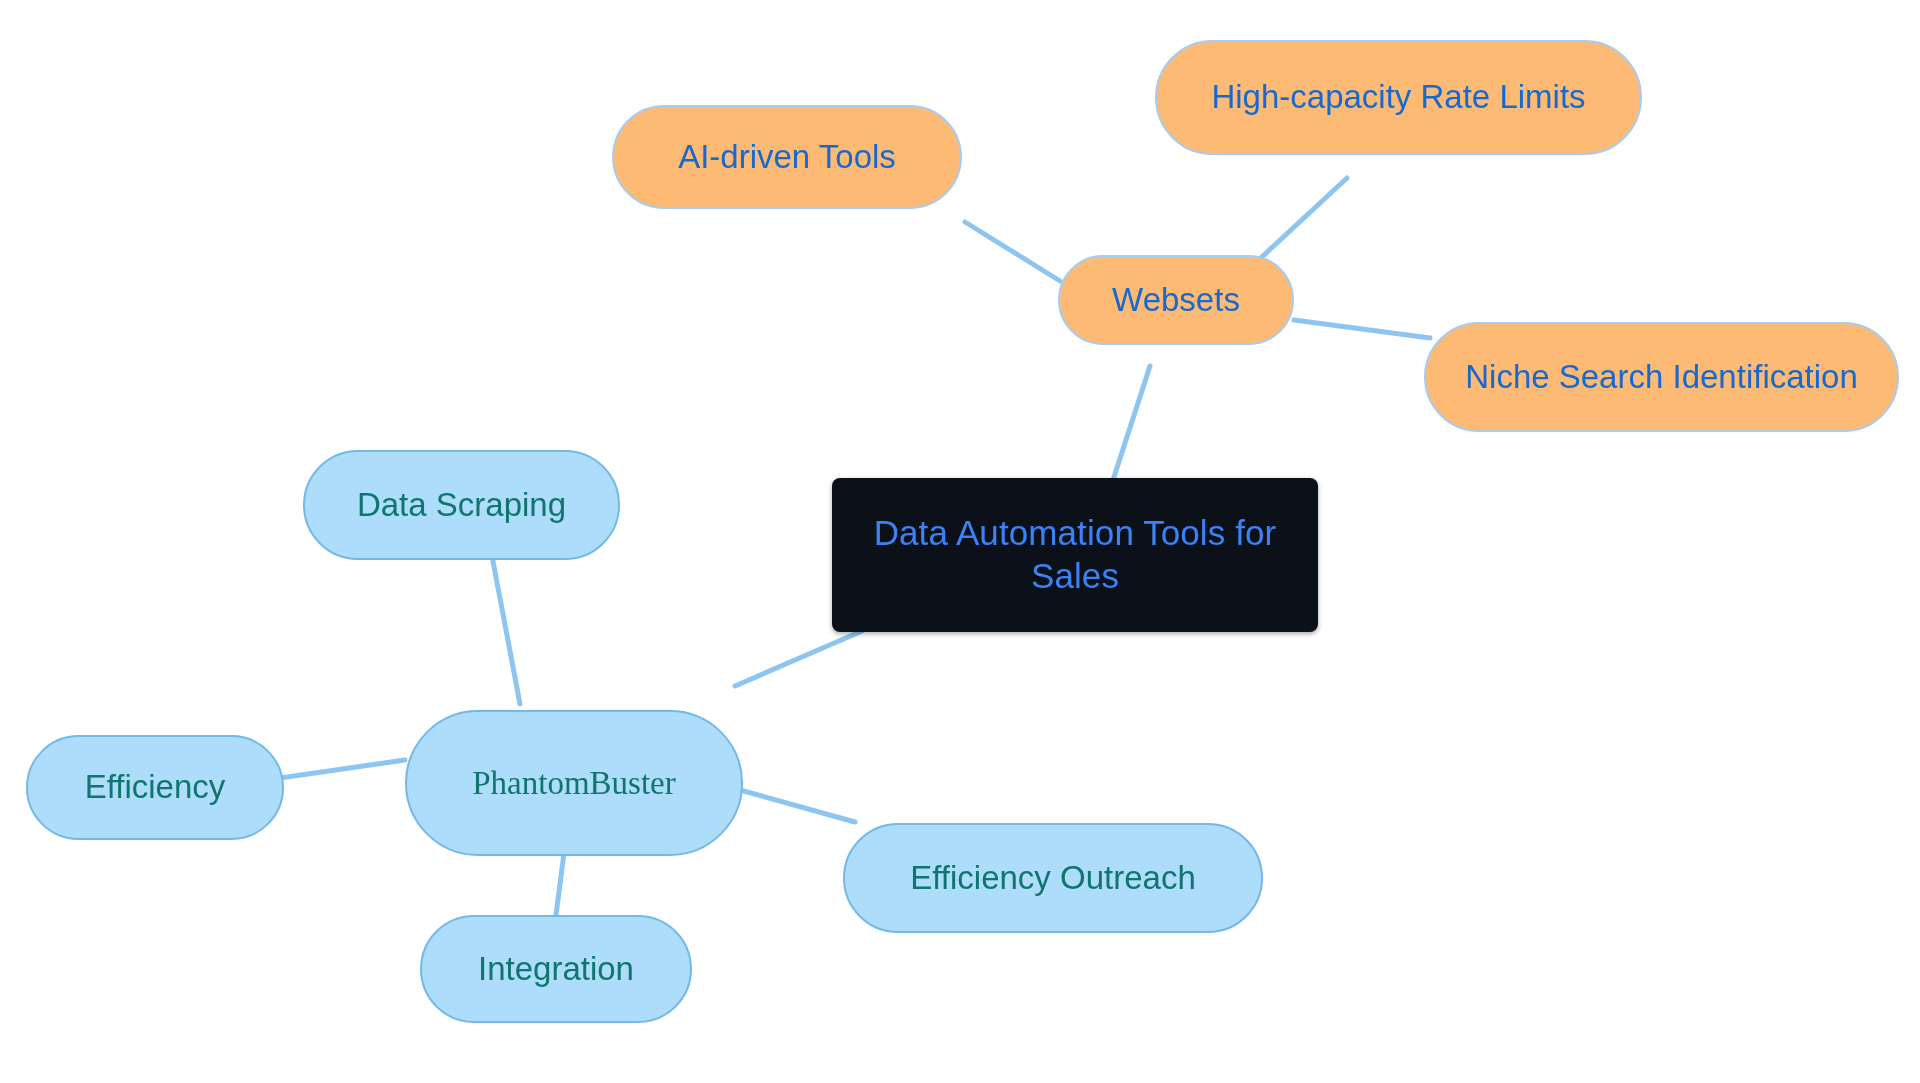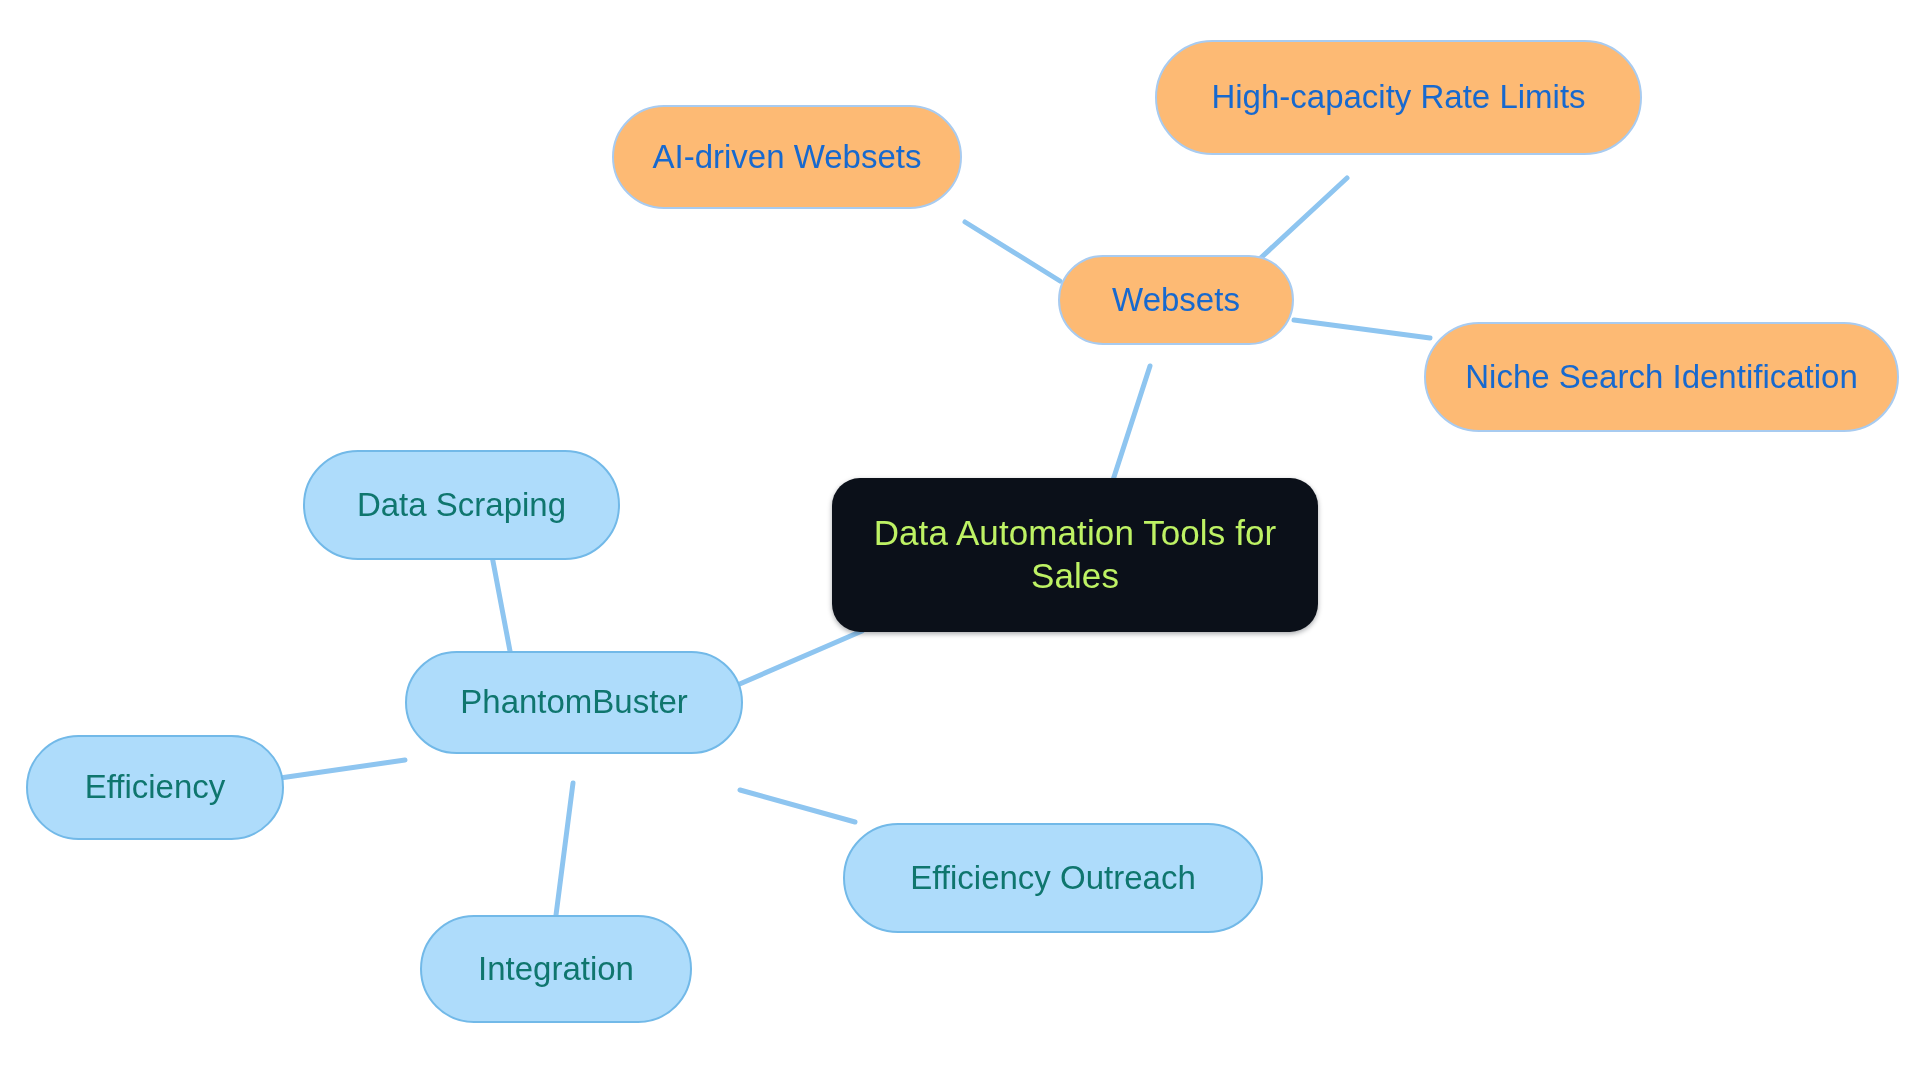--- a/index.html
+++ b/index.html
@@ -33,22 +33,22 @@
     align-items: center;
     justify-content: center;
     box-sizing: border-box;
     text-align: center;
     z-index: 2;
     white-space: pre-line;
     line-height: 1.22;
   }
   .node-root {
     background: #0b1019;
-    color: #bef264;
-    border-radius: 28px;
+    color: #3b82f6;
+    border-radius: 8px;
     font-size: 35px;
     letter-spacing: 0.1px;
     box-shadow: 0 2px 5px rgba(10,14,22,0.35);
     padding: 14px 18px;
   }
   .node-branch {
     border-radius: 999px;
     border-style: solid;
     border-width: 2px;
     font-size: 33px;
@@ -94,32 +94,32 @@
   <div class="node node-root" style="left:832px; top:478px; width:486px; height:154px;">
     <span>Data Automation Tools for
 Sales</span>
   </div>
 
   <div class="node node-branch tone-pale" style="left:1058px; top:255px; width:236px; height:90px;">
     <span>Websets</span>
   </div>
 
   <div class="node node-leaf tone-pale" style="left:612px; top:105px; width:350px; height:104px;">
-    <span>AI-driven Websets</span>
+    <span>AI-driven Tools</span>
   </div>
 
   <div class="node node-leaf tone-pale" style="left:1155px; top:40px; width:487px; height:115px;">
     <span>High-capacity Rate Limits</span>
   </div>
 
   <div class="node node-leaf tone-pale" style="left:1424px; top:322px; width:475px; height:110px;">
     <span>Niche Search Identification</span>
   </div>
 
-  <div class="node node-branch tone-bright" style="left:405px; top:651px; width:338px; height:103px;">
+  <div class="node node-branch tone-bright" style="left:405px; top:710px; width:338px; height:146px;font-family:Liberation Serif, serif;">
     <span>PhantomBuster</span>
   </div>
 
   <div class="node node-leaf tone-bright" style="left:303px; top:450px; width:317px; height:110px;">
     <span>Data Scraping</span>
   </div>
 
   <div class="node node-leaf tone-bright" style="left:26px; top:735px; width:258px; height:105px;align-items:center;">
     <span>Efficiency</span>
   </div>

